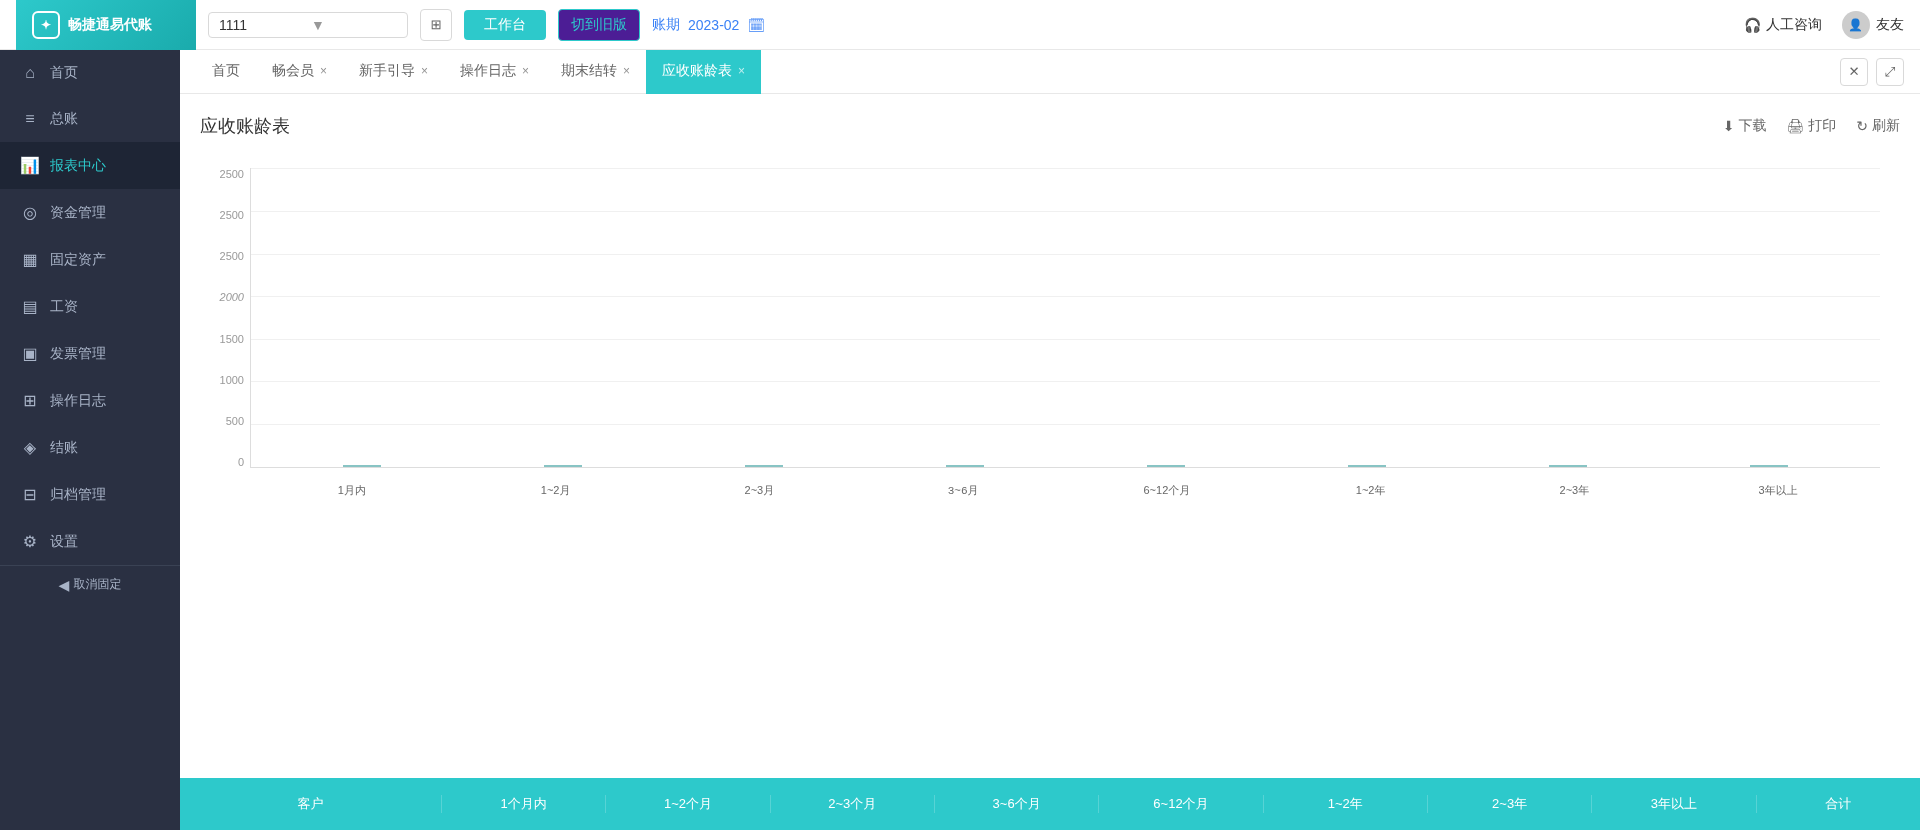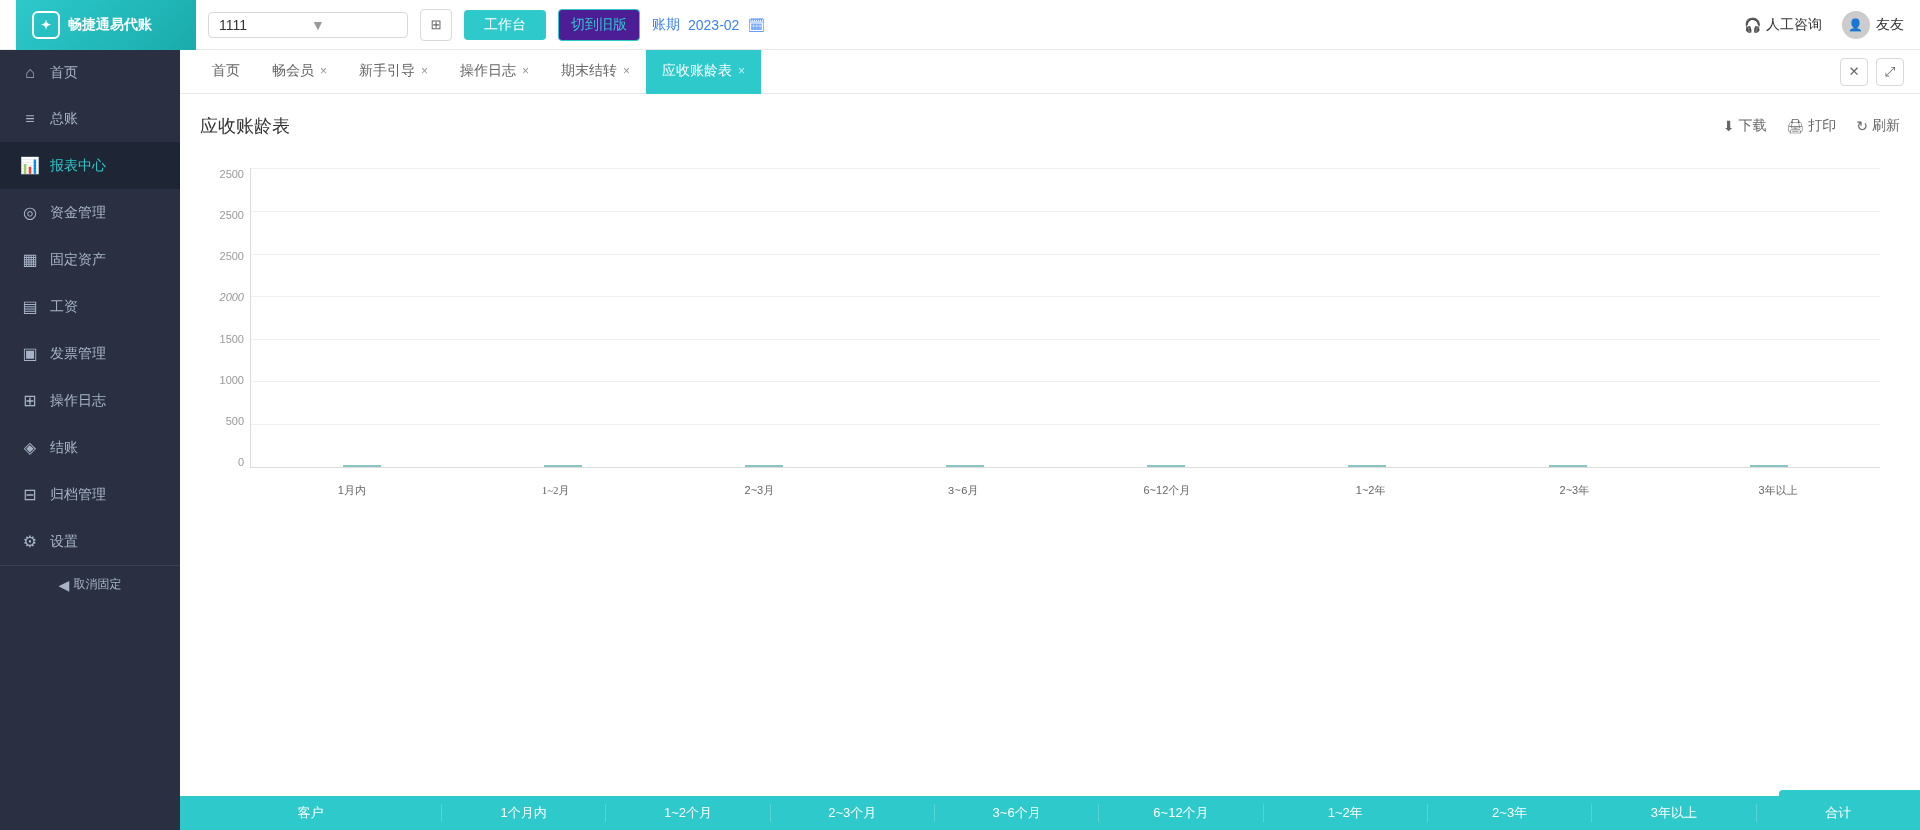--- a/index.html
+++ b/index.html
@@ -391,32 +391,32 @@
           </div>
 
           <div style="display: flex; flex-direction: column; align-items: center; flex: 1;">
             <div style="width: 38px; height: calc(42%); background: repeating-linear-gradient(-45deg, #aed6d6, #aed6d6 3px, #e0f0f0 3px, #e0f0f0 8px); border: 1px solid #88c4c4;"></div>
           </div>
         </div>
       </div>
 
       <div style="position: absolute; bottom: 20px; left: 50px; right: 20px; display: flex; justify-content: space-around;">
         <span style="font-size:11px; color:#666; flex:1; text-align:center;">1月内</span>
-        <span style="font-size:11px; color:#666; flex:1; text-align:center;font-family:Liberation Serif, serif;">1~2月</span>
+        <span style="font-size:11px; color:#666; flex:1; text-align:center;">1~2月</span>
         <span style="font-size:11px; color:#666; flex:1; text-align:center;">2~3月</span>
         <span style="font-size:11px; color:#666; flex:1; text-align:center;font-family:Liberation Mono, monospace;">3~6月</span>
         <span style="font-size:11px; color:#666; flex:1; text-align:center;">6~12个月</span>
         <span style="font-size:11px; color:#666; flex:1; text-align:center;">1~2年</span>
         <span style="font-size:11px; color:#666; flex:1; text-align:center;">2~3年</span>
         <span style="font-size:11px; color:#666; flex:1; text-align:center;">3年以上</span>
       </div>
     </div>
   </div>
 
-  <div style="background: #2dc9cb; color: #fff; display: flex; height: 34px; align-items: center; position: absolute; bottom: 0; left: 180px; right: 0; z-index: 50;">
+  <div style="background: #2dc9cb; color: #fff; display: flex; height: 52px; align-items: center; position: absolute; bottom: 0; left: 180px; right: 0; z-index: 50;">
     <div style="flex: 1.5; text-align: center; font-size: 13px; border-right: 1px solid rgba(255,255,255,0.2); padding: 0 8px;">客户</div>
     <div style="flex: 1; text-align: center; font-size: 13px; border-right: 1px solid rgba(255,255,255,0.2);">1个月内</div>
     <div style="flex: 1; text-align: center; font-size: 13px; border-right: 1px solid rgba(255,255,255,0.2);">1~2个月</div>
     <div style="flex: 1; text-align: center; font-size: 13px; border-right: 1px solid rgba(255,255,255,0.2);">2~3个月</div>
     <div style="flex: 1; text-align: center; font-size: 13px; border-right: 1px solid rgba(255,255,255,0.2);">3~6个月</div>
     <div style="flex: 1; text-align: center; font-size: 13px; border-right: 1px solid rgba(255,255,255,0.2);">6~12个月</div>
     <div style="flex: 1; text-align: center; font-size: 13px; border-right: 1px solid rgba(255,255,255,0.2);">1~2年</div>
     <div style="flex: 1; text-align: center; font-size: 13px; border-right: 1px solid rgba(255,255,255,0.2);">2~3年</div>
     <div style="flex: 1; text-align: center; font-size: 13px; border-right: 1px solid rgba(255,255,255,0.2);">3年以上</div>
     <div style="flex: 1; text-align: center; font-size: 13px;">合计</div>

